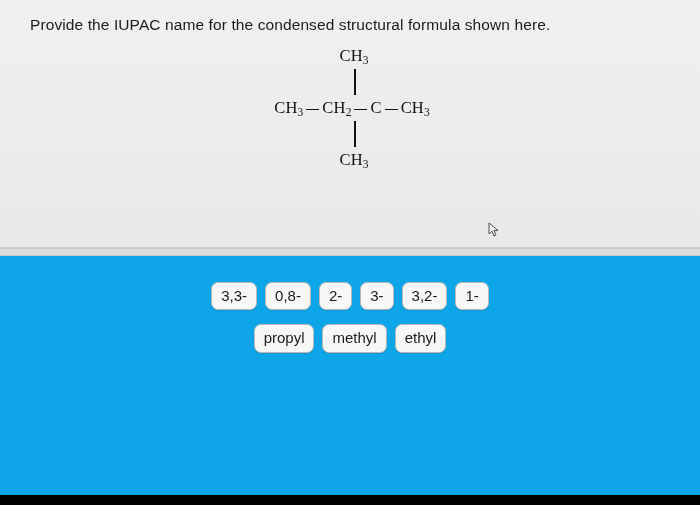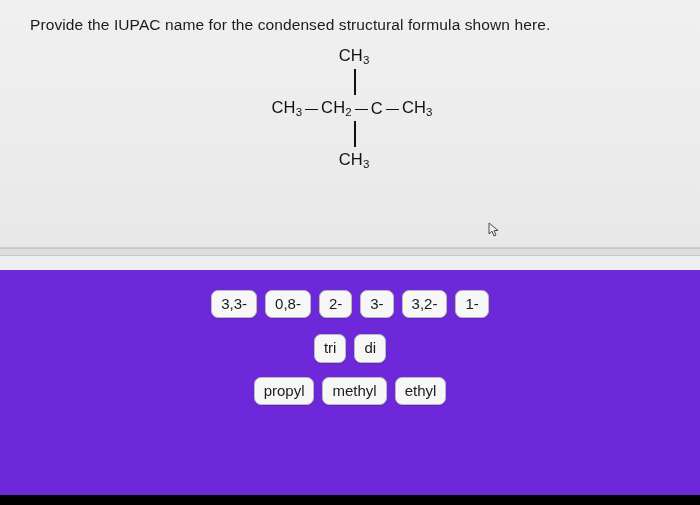--- a/index.html
+++ b/index.html
@@ -44,20 +44,21 @@
   .formula {
     position: absolute;
     left: 4px;
     right: 0;
     top: 46px;
     display: flex;
     flex-direction: column;
     align-items: center;
     color: #111111;
     font-size: 16px;
+    font-family: Liberation Serif, serif;
   }
   .formula .chem {
     font-size: 16.5px;
     letter-spacing: 0.2px;
     white-space: nowrap;
   }
   .formula .chem sub {
     font-size: 11.5px;
     vertical-align: -0.28em;
     letter-spacing: 0;
@@ -101,24 +102,23 @@
   .separator {
     height: 6px;
     background: #dedede;
     border-top: 1px solid #c8c8c8;
     border-bottom: 1px solid #c8c8c8;
   }
   
   .answer-bank {
     position: relative;
     flex: 1;
-    background: #6d28d9;
-    padding-top: 20px;
+    background: #0ea5e9;
+    padding-top: 26px;
     box-sizing: border-box;
-    margin-top: 14px;
   }
   .token-row {
     display: flex;
     justify-content: center;
     align-items: center;
     gap: 8px;
     margin-bottom: 14px;
   }
   .token {
     background: #f7f7f7;
@@ -193,24 +193,20 @@
 
     <div class="token-row row-1">
       <div class="token">3,3-</div>
       <div class="token">0,8-</div>
       <div class="token">2-</div>
       <div class="token">3-</div>
       <div class="token">3,2-</div>
       <div class="token">1-</div>
     </div>
 
-    <div class="token-row row-2">
-      <div class="token">tri</div>
-      <div class="token">di</div>
-    </div>
 
 
     <div class="token-row row-4">
       <div class="token">propyl</div>
       <div class="token">methyl</div>
       <div class="token">ethyl</div>
     </div>
 
 
     <div class="bottom-bar"></div>

